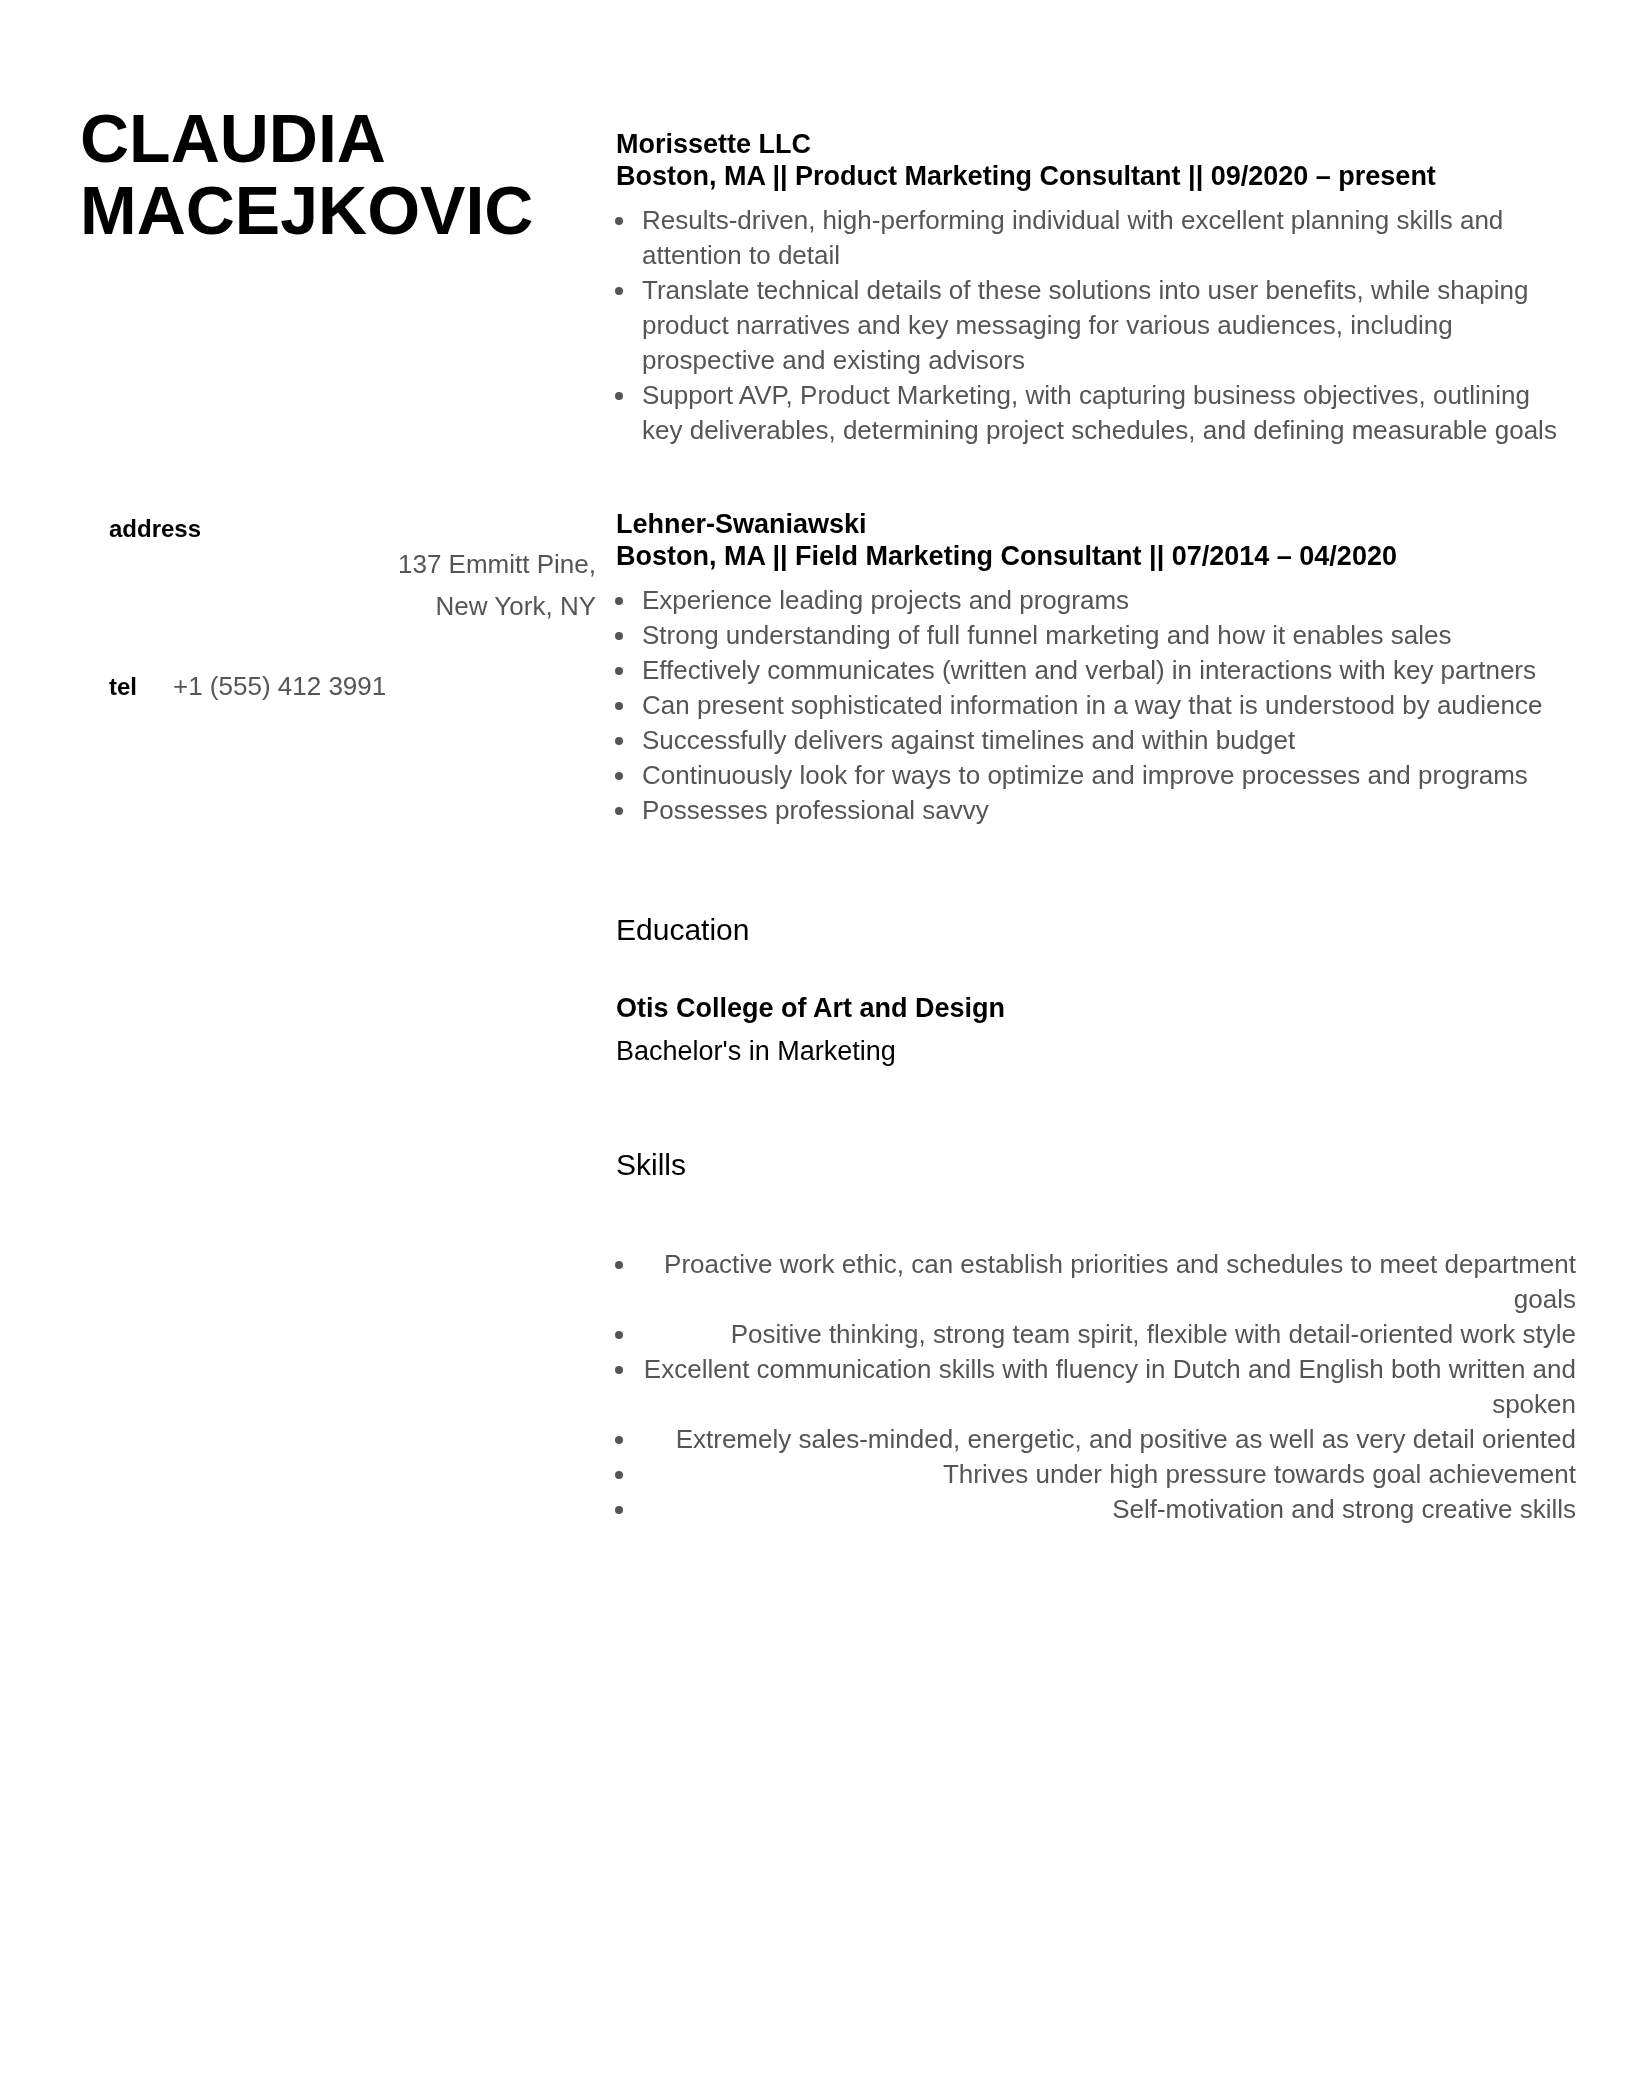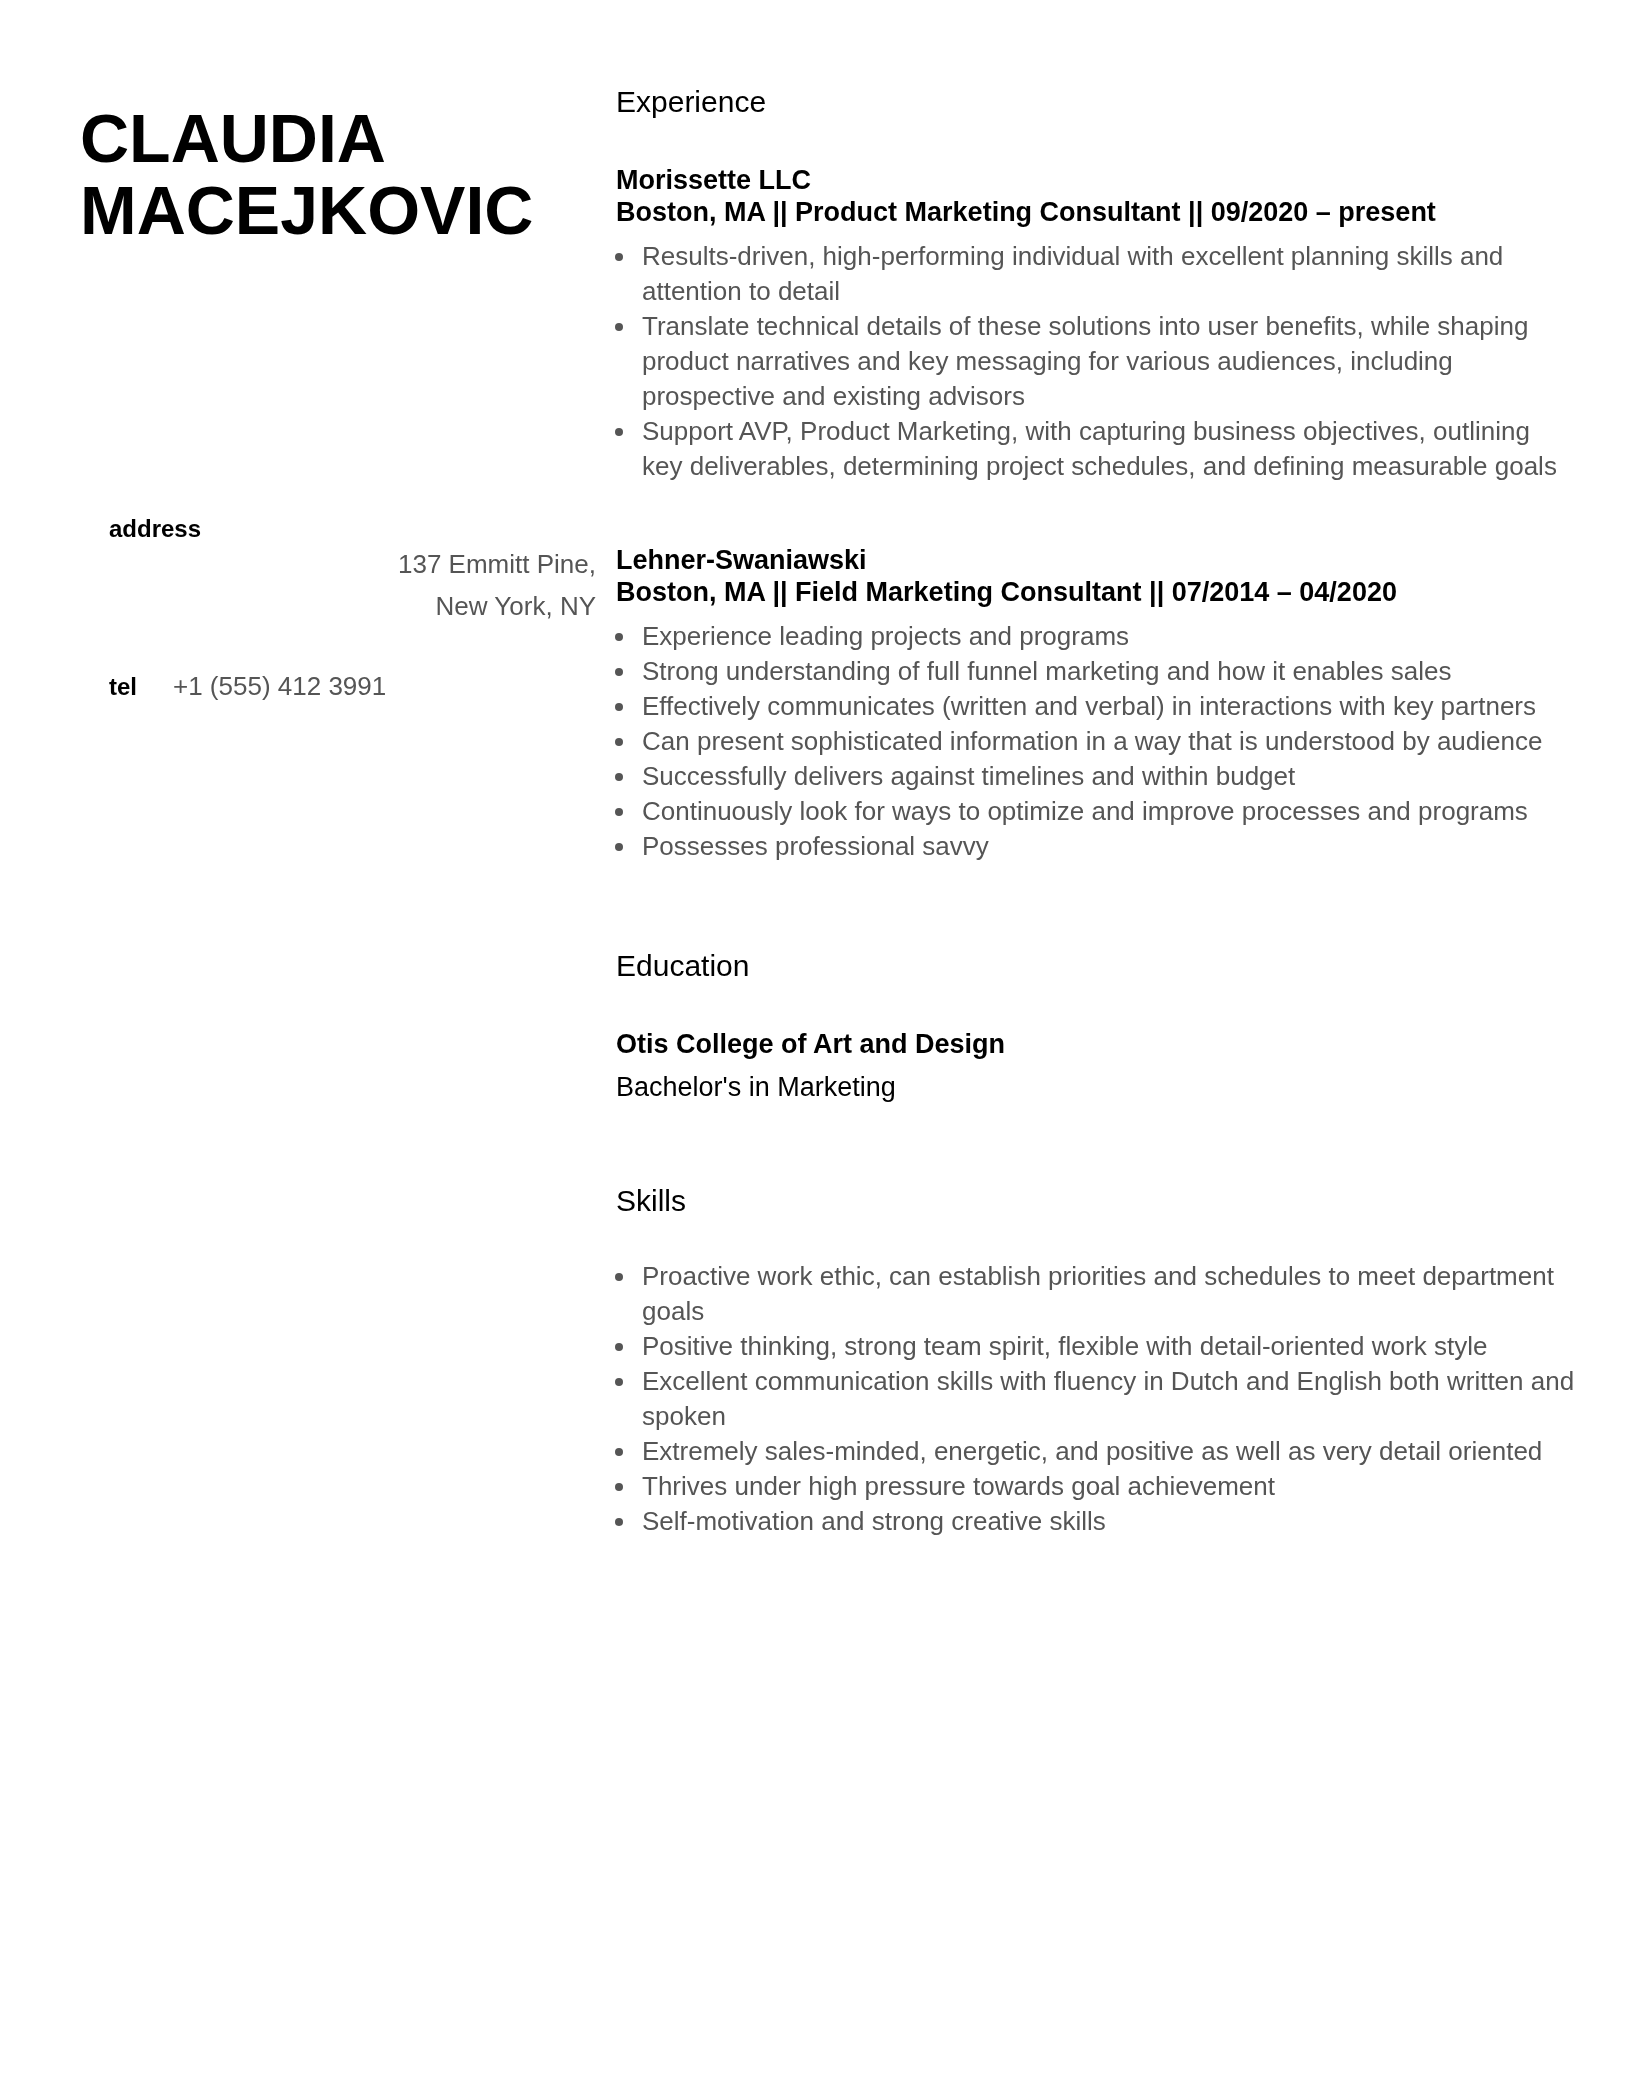--- a/index.html
+++ b/index.html
@@ -105,21 +105,21 @@
     font-weight: 700;
     color: var(--text-primary);
   }
   .degree {
     margin-top: 11px;
     font-size: 27px;
     line-height: 32px;
     font-weight: 400;
     color: var(--text-primary);
   }
-  ul.skills-list { margin-top: 40px; }
+  ul.skills-list { margin-top: 64px; text-align: right; }
 </style>
 </head>
 <body>
 
 <div class="page">
 
   <aside class="left">
     <h1 class="name">CLAUDIA MACEJKOVIC</h1>
 
     <div class="contact">
@@ -129,21 +129,20 @@
           <div>New York, NY</div>
         </div>
 
       <div class="tel-row">
         <span class="contact-label">tel</span><span class="contact-value">+1 (555) 412 3991</span>
       </div>
     </div>
   </aside>
 
   <main class="right">
-    <h2 class="section-title">Experience</h2>
 
     <div>
         <article class="job">
           <h3 class="company">Morissette LLC</h3>
           <div class="meta">Boston, MA || Product Marketing Consultant || 09/2020 – present</div>
           <ul class="bullets">
             <li>Results-driven, high-performing individual with excellent planning skills and attention to detail</li>
             <li>Translate technical details of these solutions into user benefits, while shaping product narratives and key messaging for various audiences, including prospective and existing advisors</li>
             <li>Support AVP, Product Marketing, with capturing business objectives, outlining key deliverables, determining project schedules, and defining measurable goals</li>
           </ul>

